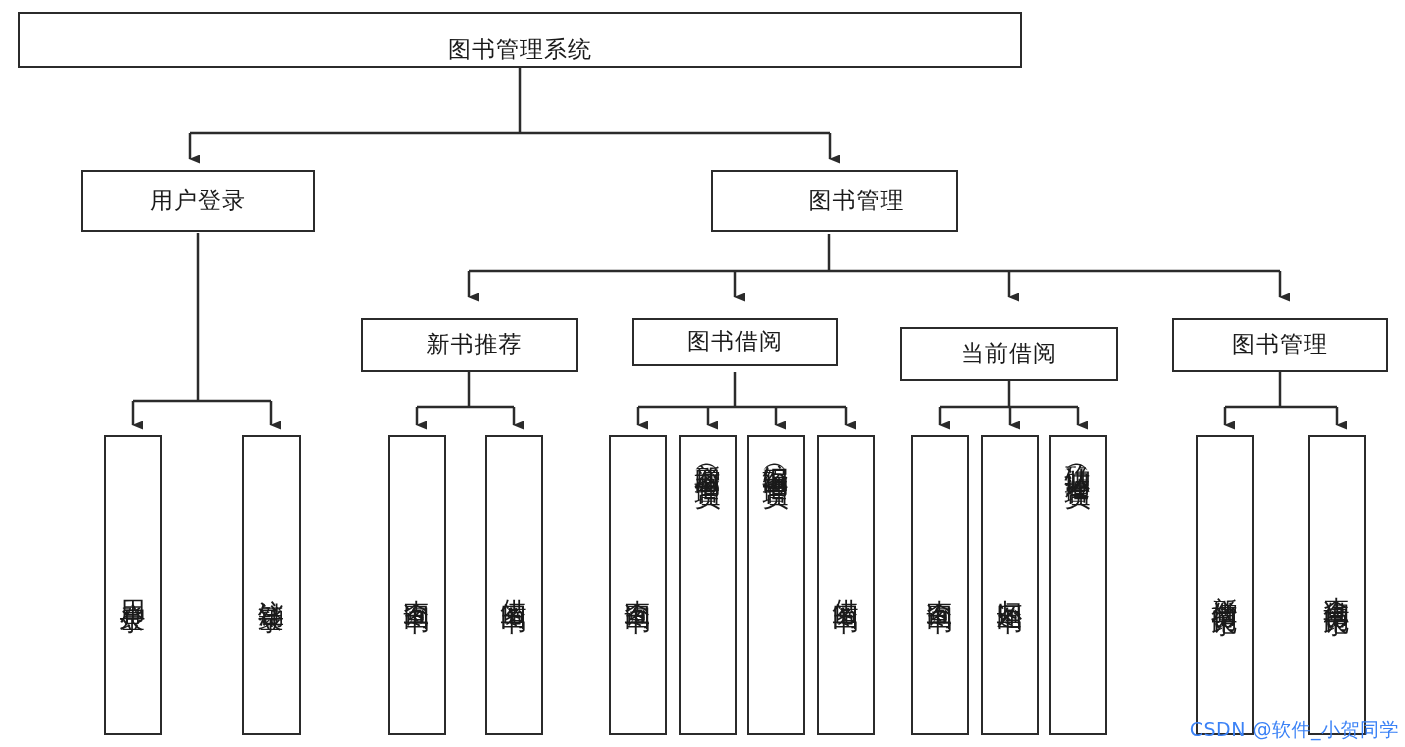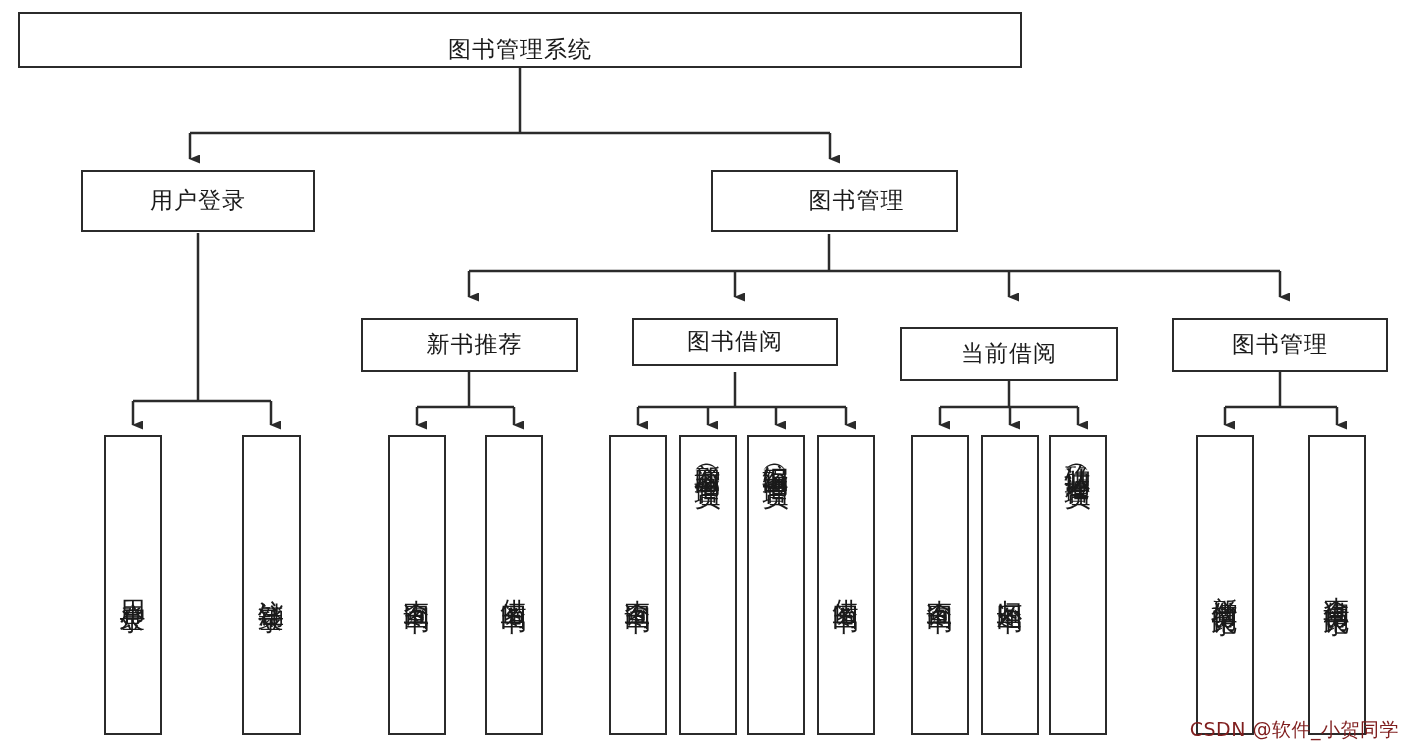--- a/index.html
+++ b/index.html
@@ -69,21 +69,21 @@
   }
   .node.vert.centered {
     align-items: center;
     padding-top: 0;
   }
   .watermark {
     position: absolute;
     right: 6px;
     bottom: 4px;
     font-size: 19px;
-    color: #7f1d1d;
+    color: #3b82f6;
     letter-spacing: 0.5px;
     z-index: 5;
     white-space: nowrap;
     font-family: "DejaVu Sans", "Liberation Sans", sans-serif;
   }
 </style>
 </head>
 <body>
 
 <div id="diagram-canvas">

